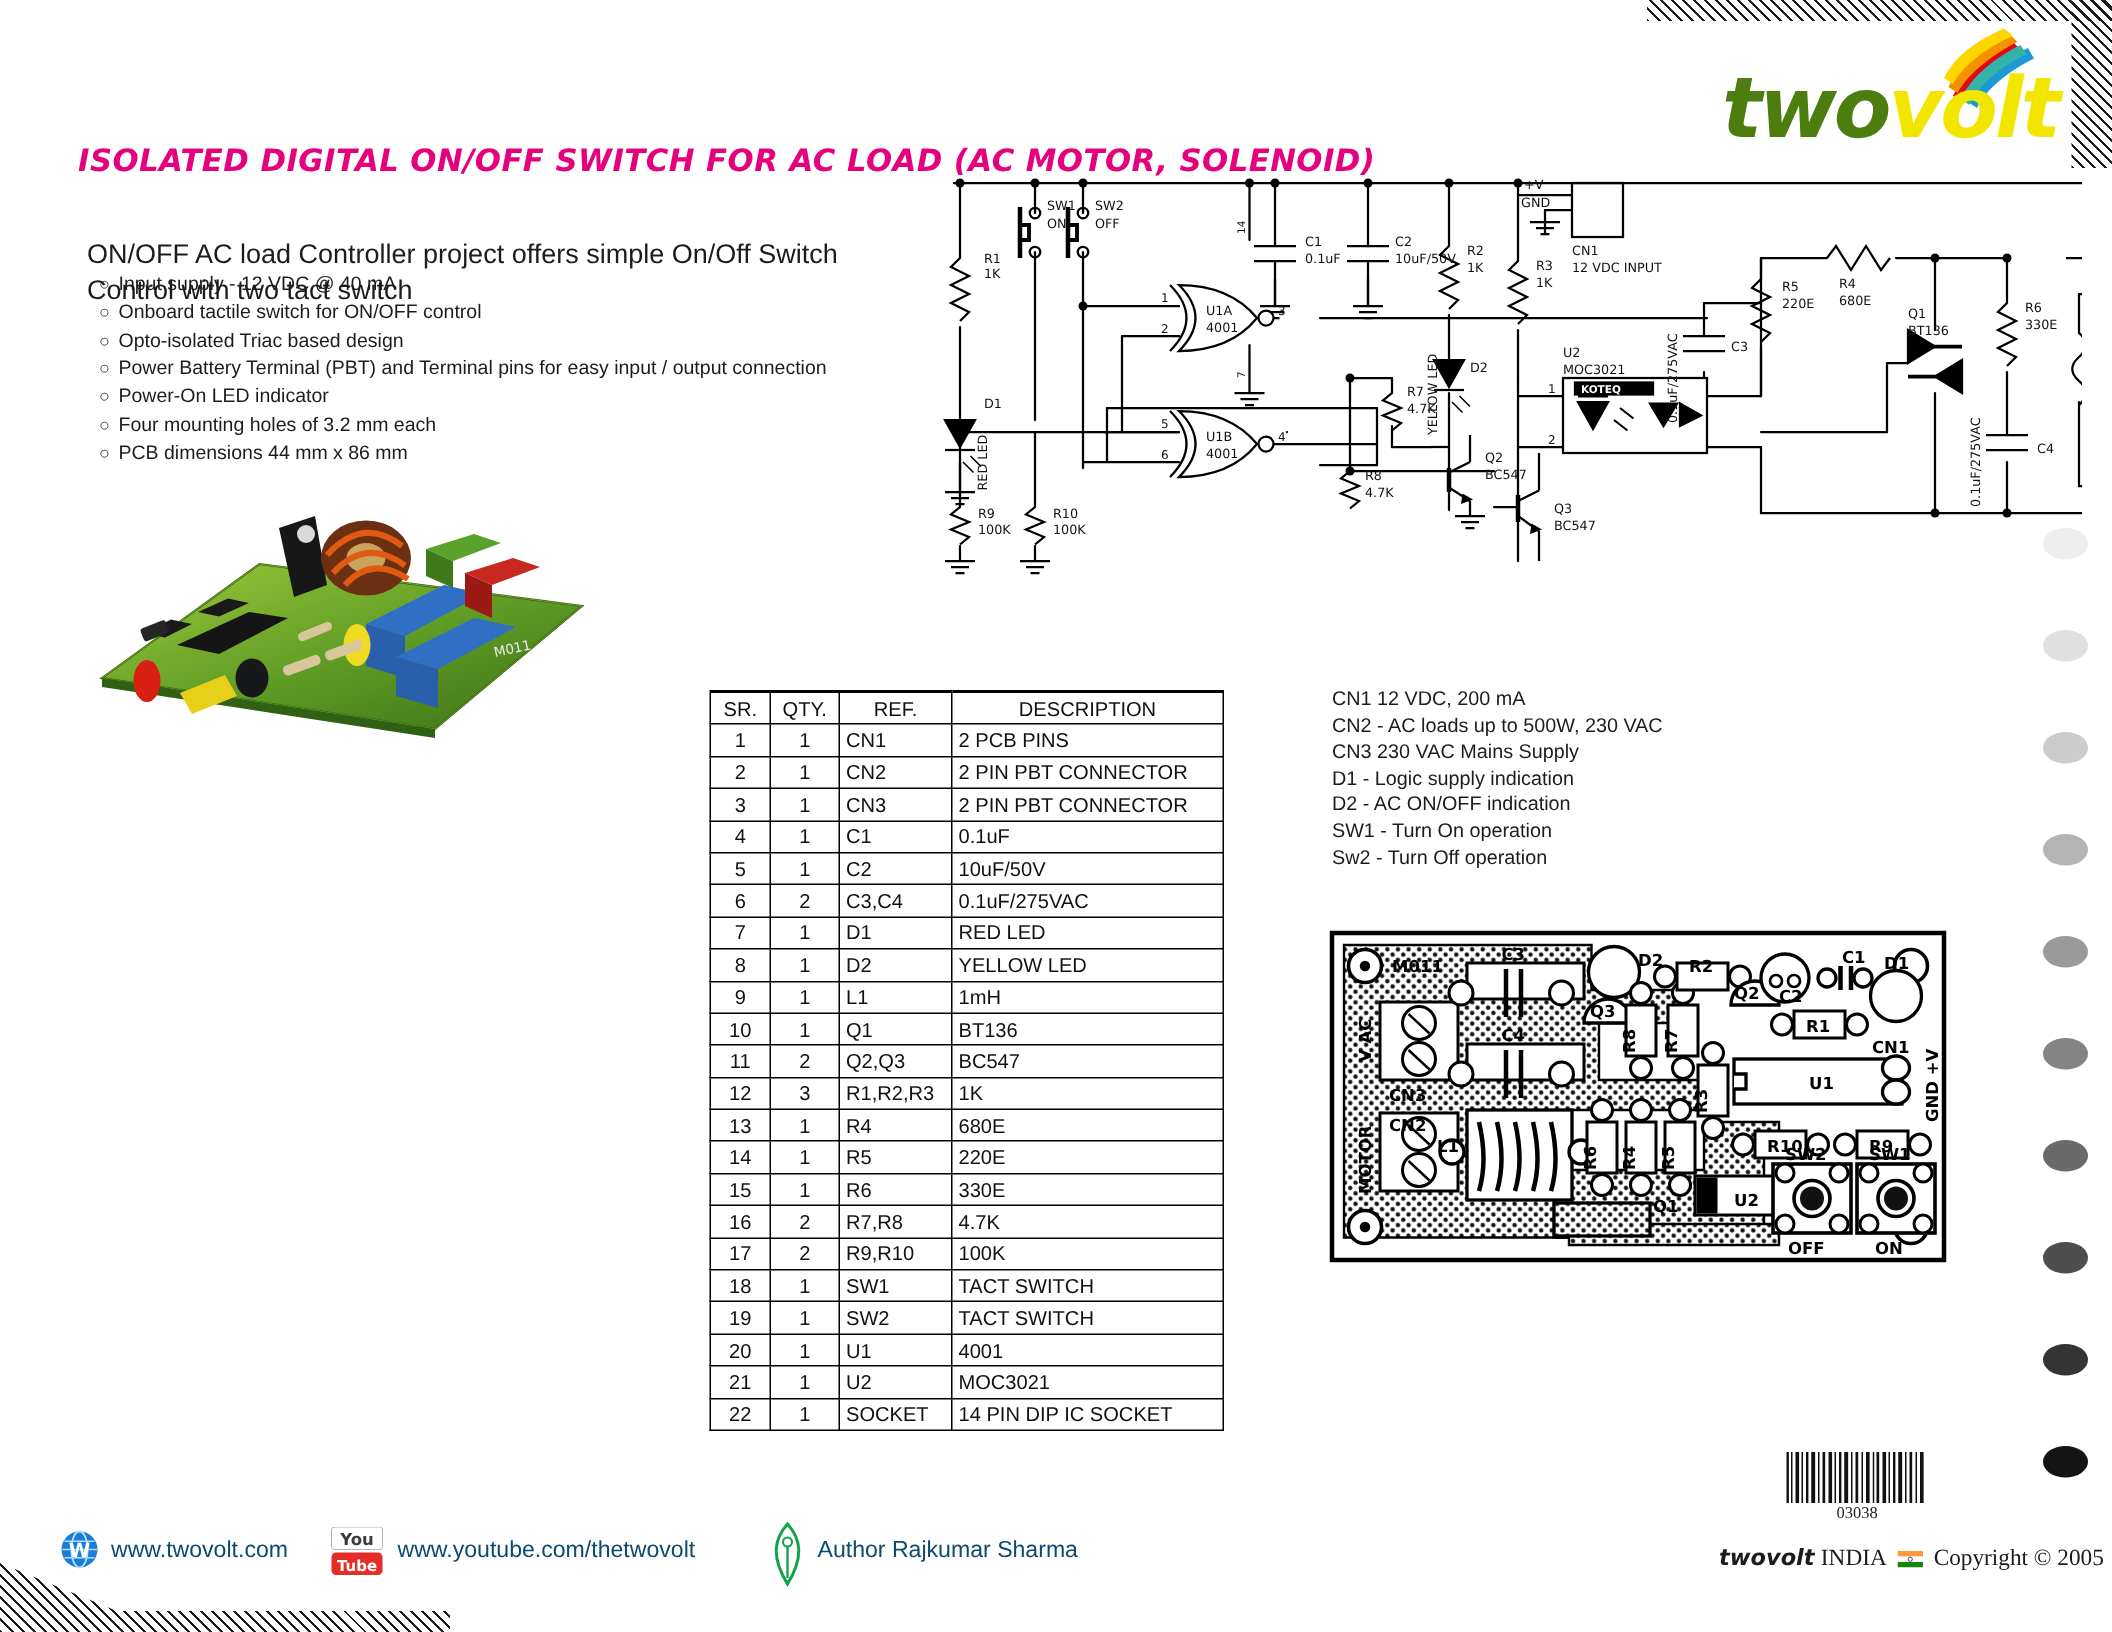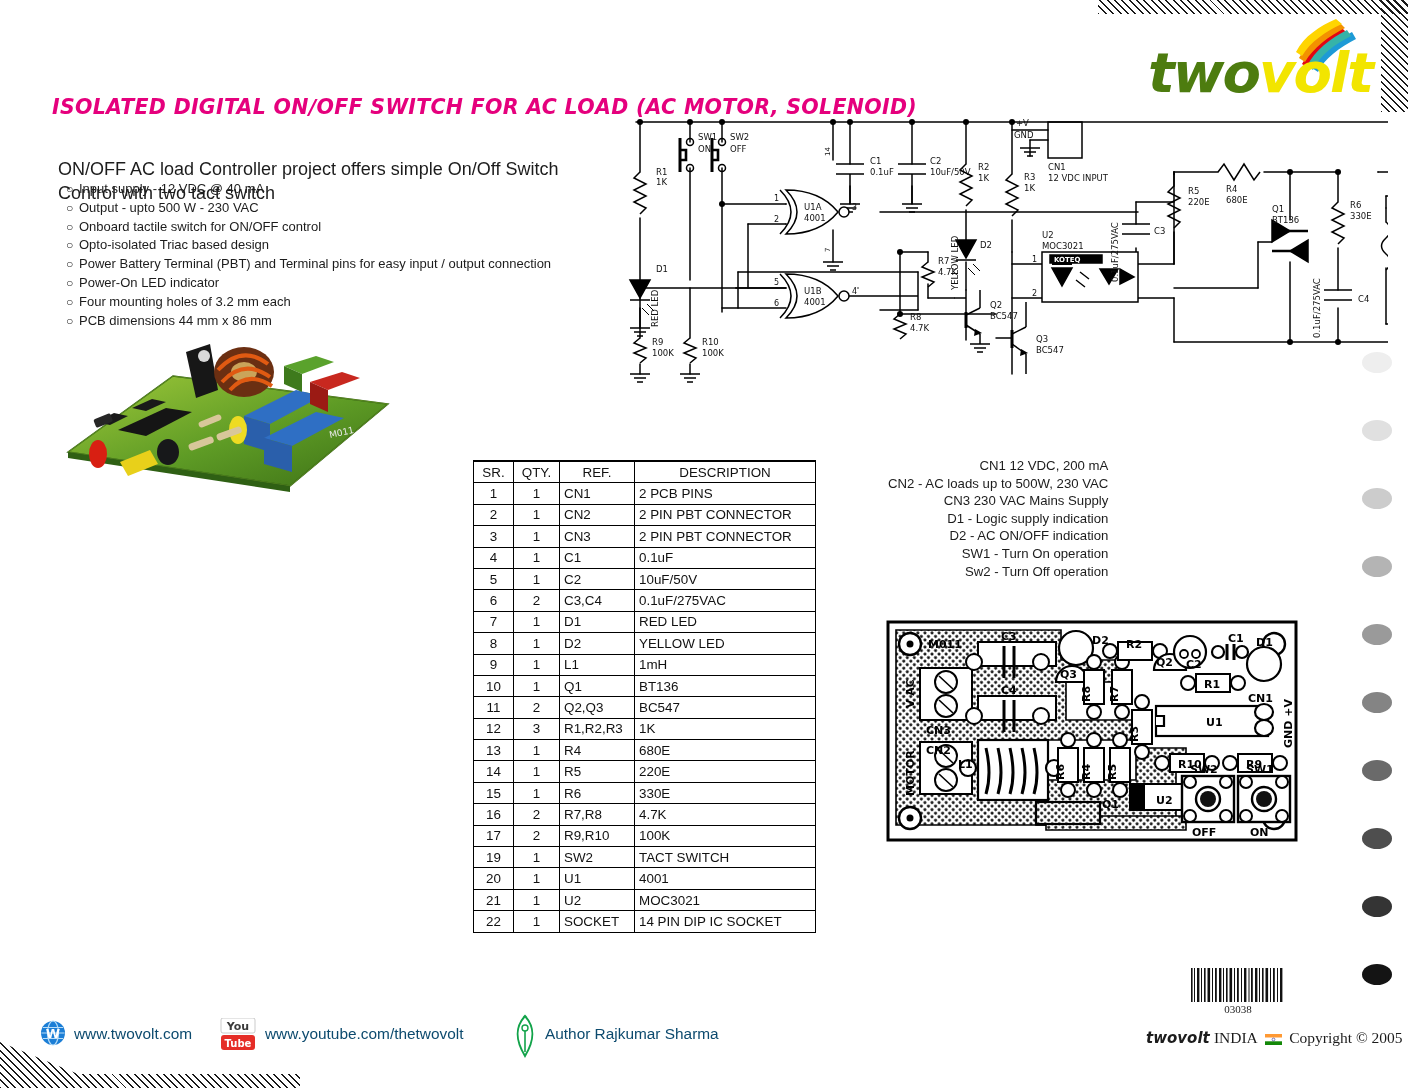--- a/index.html
+++ b/index.html
@@ -47,21 +47,21 @@
   #bom{position:absolute;left:473px;top:460px;border-collapse:collapse;
     font-size:13.4px;color:#111;background:#fff;}
   #bom th,#bom td{border:1px solid #000;height:20.4px;padding:0 4px;font-weight:normal;}
   #bom th{text-align:center;}
   #bom td.c{text-align:center;}
   #bom .w1{width:31px;} #bom .w2{width:37px;} #bom .w3{width:66px;} #bom .w4{width:172px;}
   #bom tr:first-child th{border-top-width:2px;}
 
   
   #notes{position:absolute;left:888px;top:457px;font-size:13.2px;line-height:17.6px;color:#1c1c1c;}
-  #notes div{white-space:nowrap;text-align:right;}
+  #notes div{white-space:nowrap;}
 
   
   #pcb{position:absolute;left:886px;top:620px;width:412px;height:222px;}
 
   
   #dots{position:absolute;left:1362px;top:352px;width:34px;height:660px;}
   #dots i{position:absolute;left:0;width:30px;height:21px;border-radius:50%;display:block;}
 
   
   #footer{position:absolute;left:40px;top:1016px;height:40px;}
@@ -100,21 +100,20 @@
     <span class="two">two</span><span class="volt">volt</span>
   </div>
 </div>
 
 <div id="title">ISOLATED DIGITAL ON∕OFF SWITCH FOR AC LOAD (AC MOTOR, SOLENOID)</div>
 
 <div id="intro">ON/OFF AC load Controller project  offers simple On/Off Switch Control with two tact switch</div>
 
 <div id="features">
   <div class="feat"><span class="bul">○</span><span>Input supply - 12 VDC @ 40 mA</span></div>
-  <div class="feat"><span class="bul">○</span><span>Output - upto 500 W - 230 VAC</span></div>
   <div class="feat"><span class="bul">○</span><span>Onboard tactile switch for ON/OFF control</span></div>
   <div class="feat"><span class="bul">○</span><span>Opto-isolated Triac based design</span></div>
   <div class="feat"><span class="bul">○</span><span>Power Battery Terminal (PBT) and Terminal pins for easy input / output connection</span></div>
   <div class="feat"><span class="bul">○</span><span>Power-On LED indicator</span></div>
   <div class="feat"><span class="bul">○</span><span>Four mounting holes of 3.2 mm each</span></div>
   <div class="feat"><span class="bul">○</span><span>PCB dimensions 44 mm x 86 mm</span></div>
 </div>
 
 <svg id="photo" viewBox="0 0 340 182">
   <defs>
@@ -603,20 +602,26 @@
         <td class="w3">R7,R8</td>
         <td class="w4">4.7K</td>
       </tr>
       <tr>
         <td class="c w1">17</td>
         <td class="c w2">2</td>
         <td class="w3">R9,R10</td>
         <td class="w4">100K</td>
       </tr>
       <tr>
+        <td class="c w1">18</td>
+        <td class="c w2">1</td>
+        <td class="w3">SW1</td>
+        <td class="w4">TACT SWITCH</td>
+      </tr>
+      <tr>
         <td class="c w1">19</td>
         <td class="c w2">1</td>
         <td class="w3">SW2</td>
         <td class="w4">TACT SWITCH</td>
       </tr>
       <tr>
         <td class="c w1">20</td>
         <td class="c w2">1</td>
         <td class="w3">U1</td>
         <td class="w4">4001</td>

